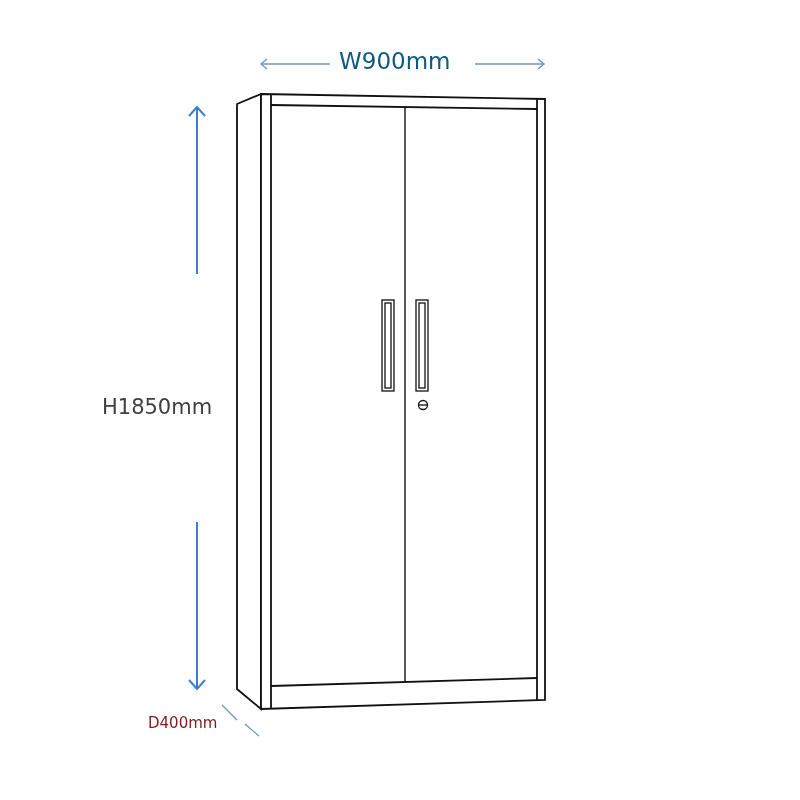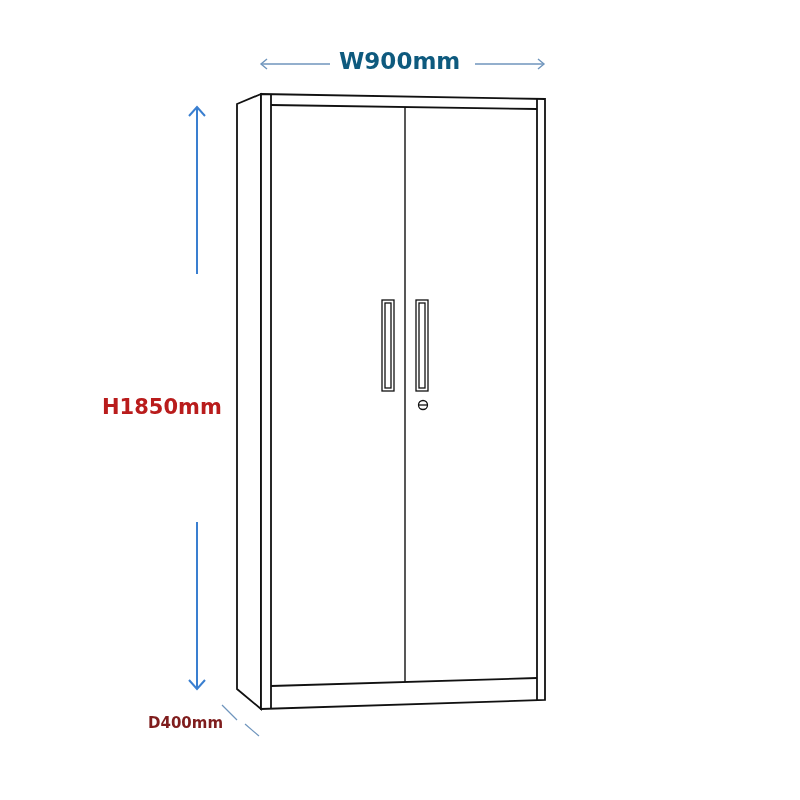--- a/index.html
+++ b/index.html
@@ -1,18 +1,18 @@
 <!DOCTYPE html>
 <html><head>
 <meta charset="utf-8">
 <style>
   html, body { margin: 0; padding: 0; background: #ffffff; }
   body { width: 800px; height: 800px; position: relative; overflow: hidden; font-family: "DejaVu Sans", sans-serif; }
   .label {
-    position: absolute; font-weight: bold; white-space: nowrap;
+    position: absolute; font-weight: normal; white-space: nowrap;
     font-family: "DejaVu Sans", sans-serif;
   }
   #w-label { left: 339px; top: 48px; font-size: 23px; }
   #h-label { left: 102px; top: 395px; font-size: 21px; }
   #d-label { left: 148px; top: 714px; font-size: 15px; }
   svg { position: absolute; left: 0; top: 0; }
 </style>
 </head>
 <body>
 
@@ -64,14 +64,14 @@
     <rect x="419" y="303" width="6" height="85"></rect>
   </g>
 
   <g stroke="#111" stroke-width="1.3" fill="#fff">
     <circle cx="423" cy="405" r="4.5"></circle>
     <line x1="419" y1="405" x2="427" y2="405"></line>
   </g>
 </svg>
 
 <div id="w-label" class="label" style="color:#0e5a7e">W900mm</div>
-<div id="h-label" class="label" style="color:#b91c1c">H1850mm</div>
+<div id="h-label" class="label" style="color:#404040">H1850mm</div>
 <div id="d-label" class="label" style="color:#7f1d1d">D400mm</div>
 
 </body></html>

